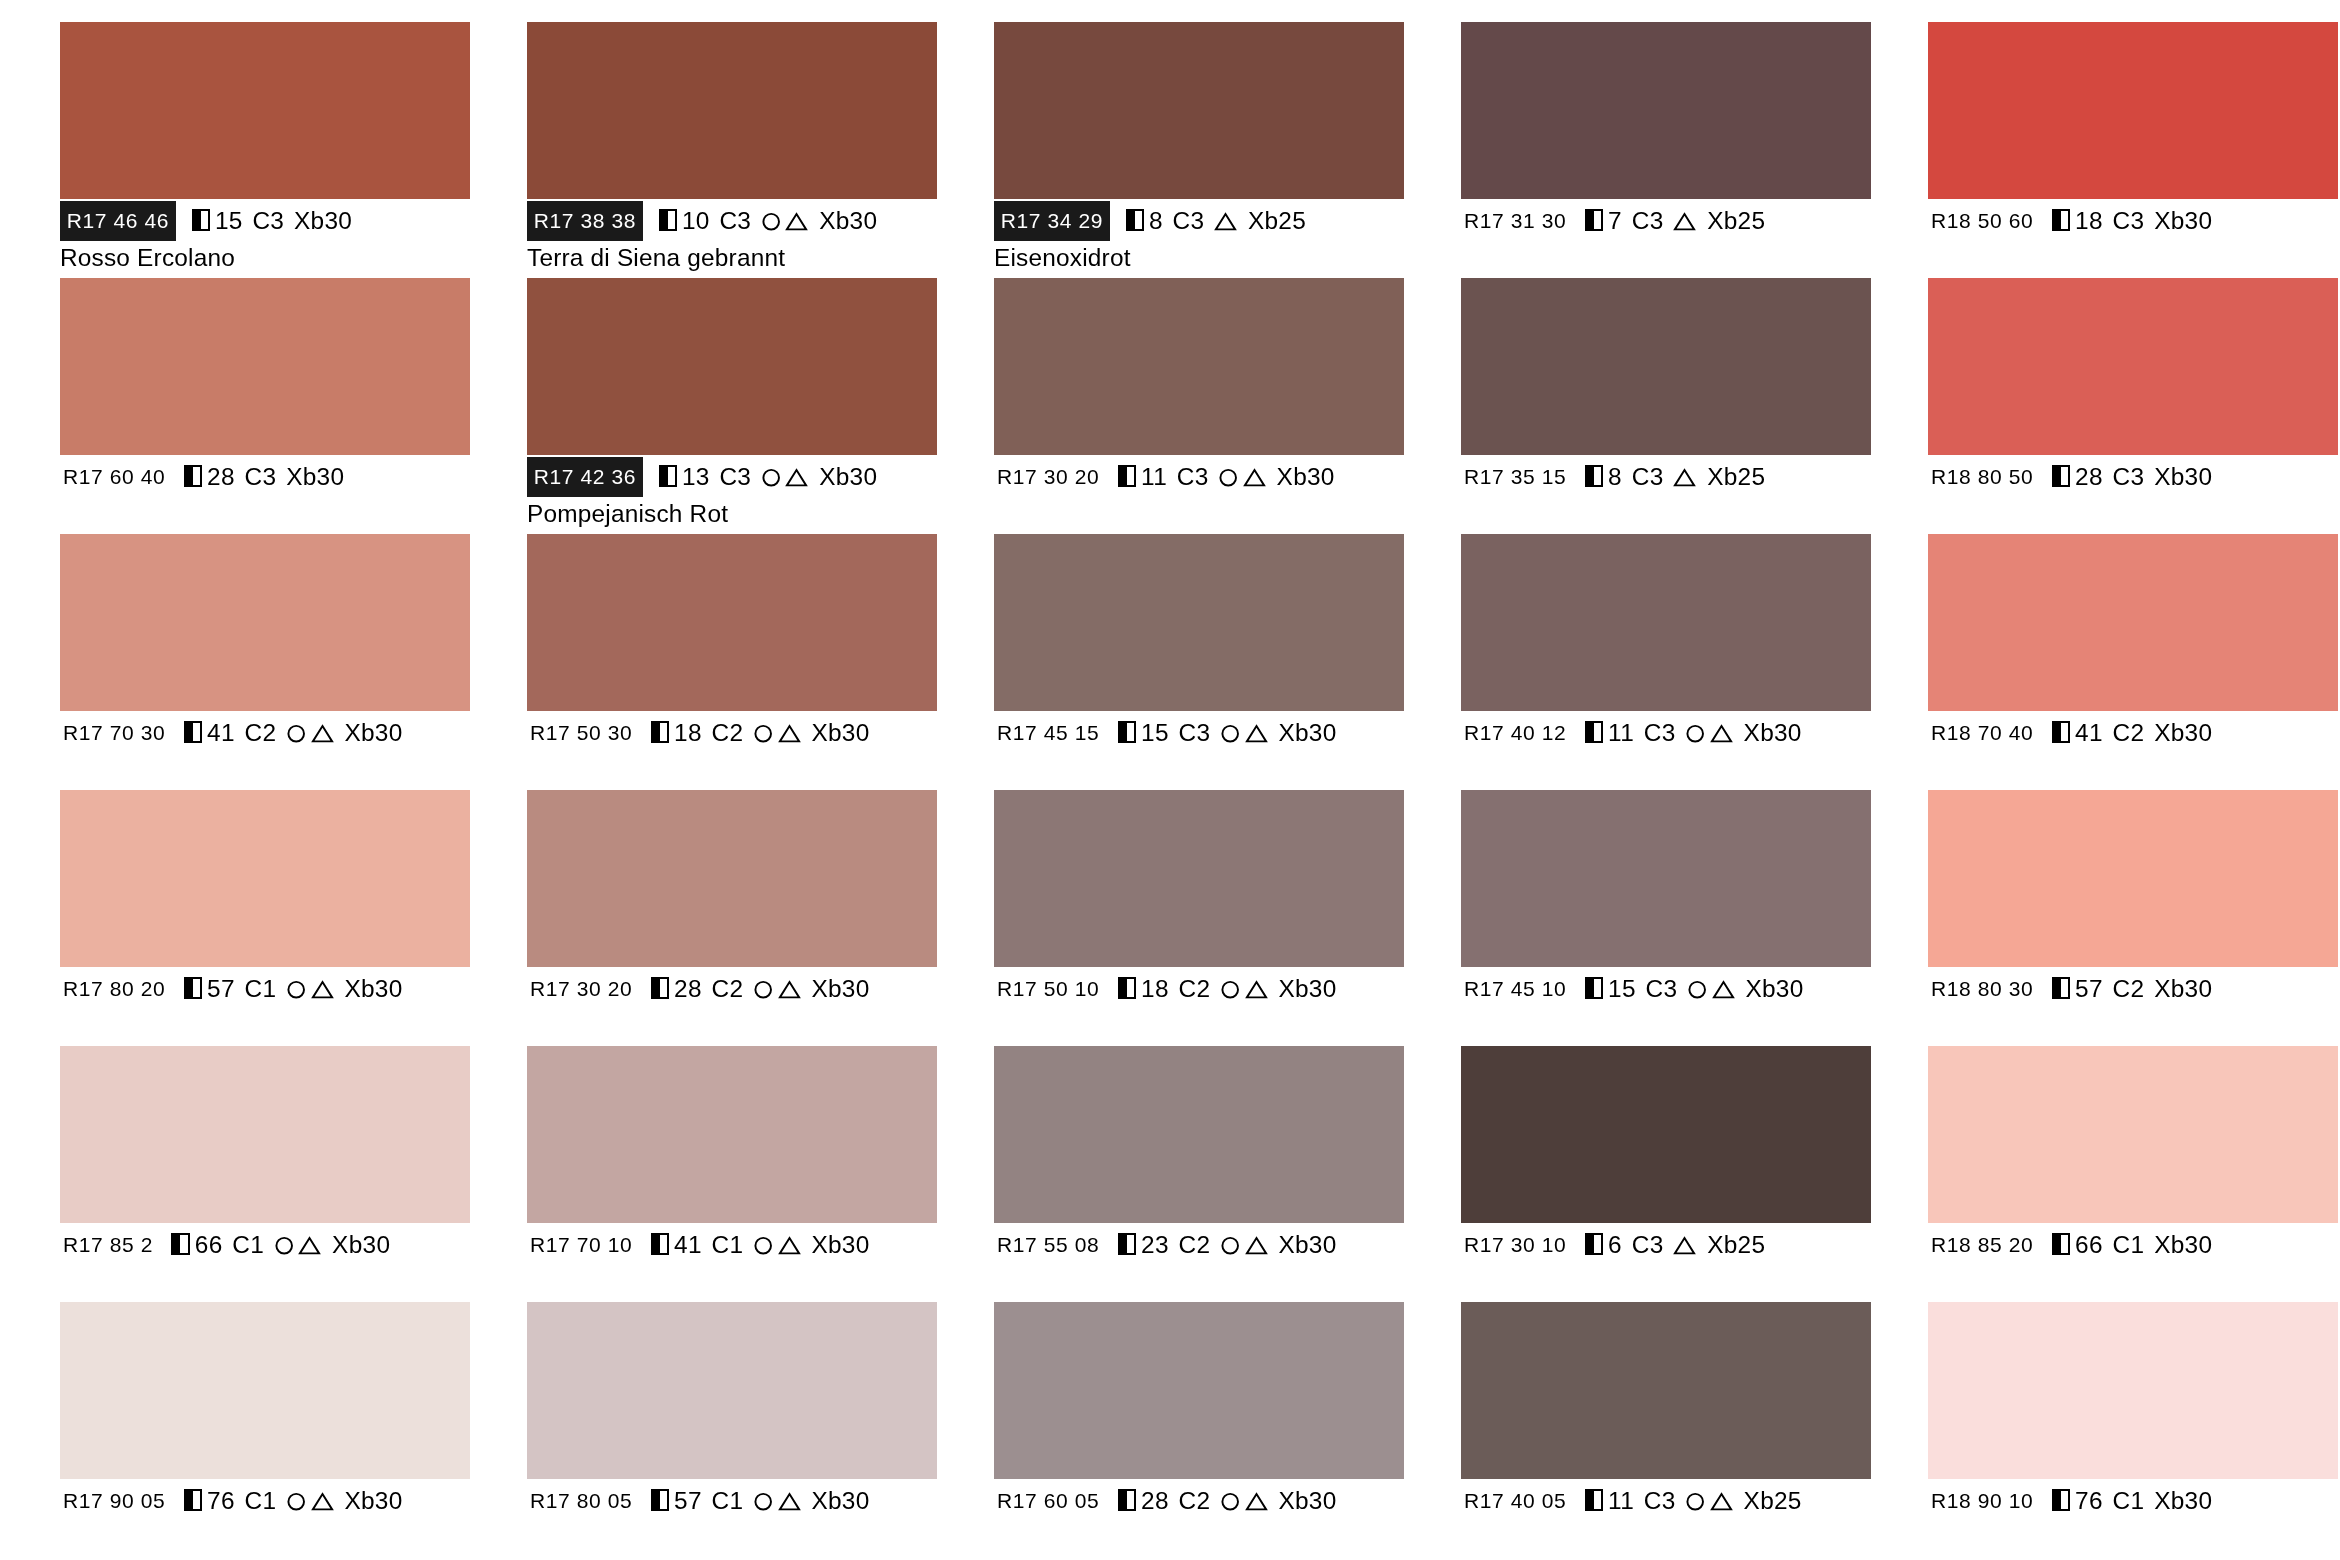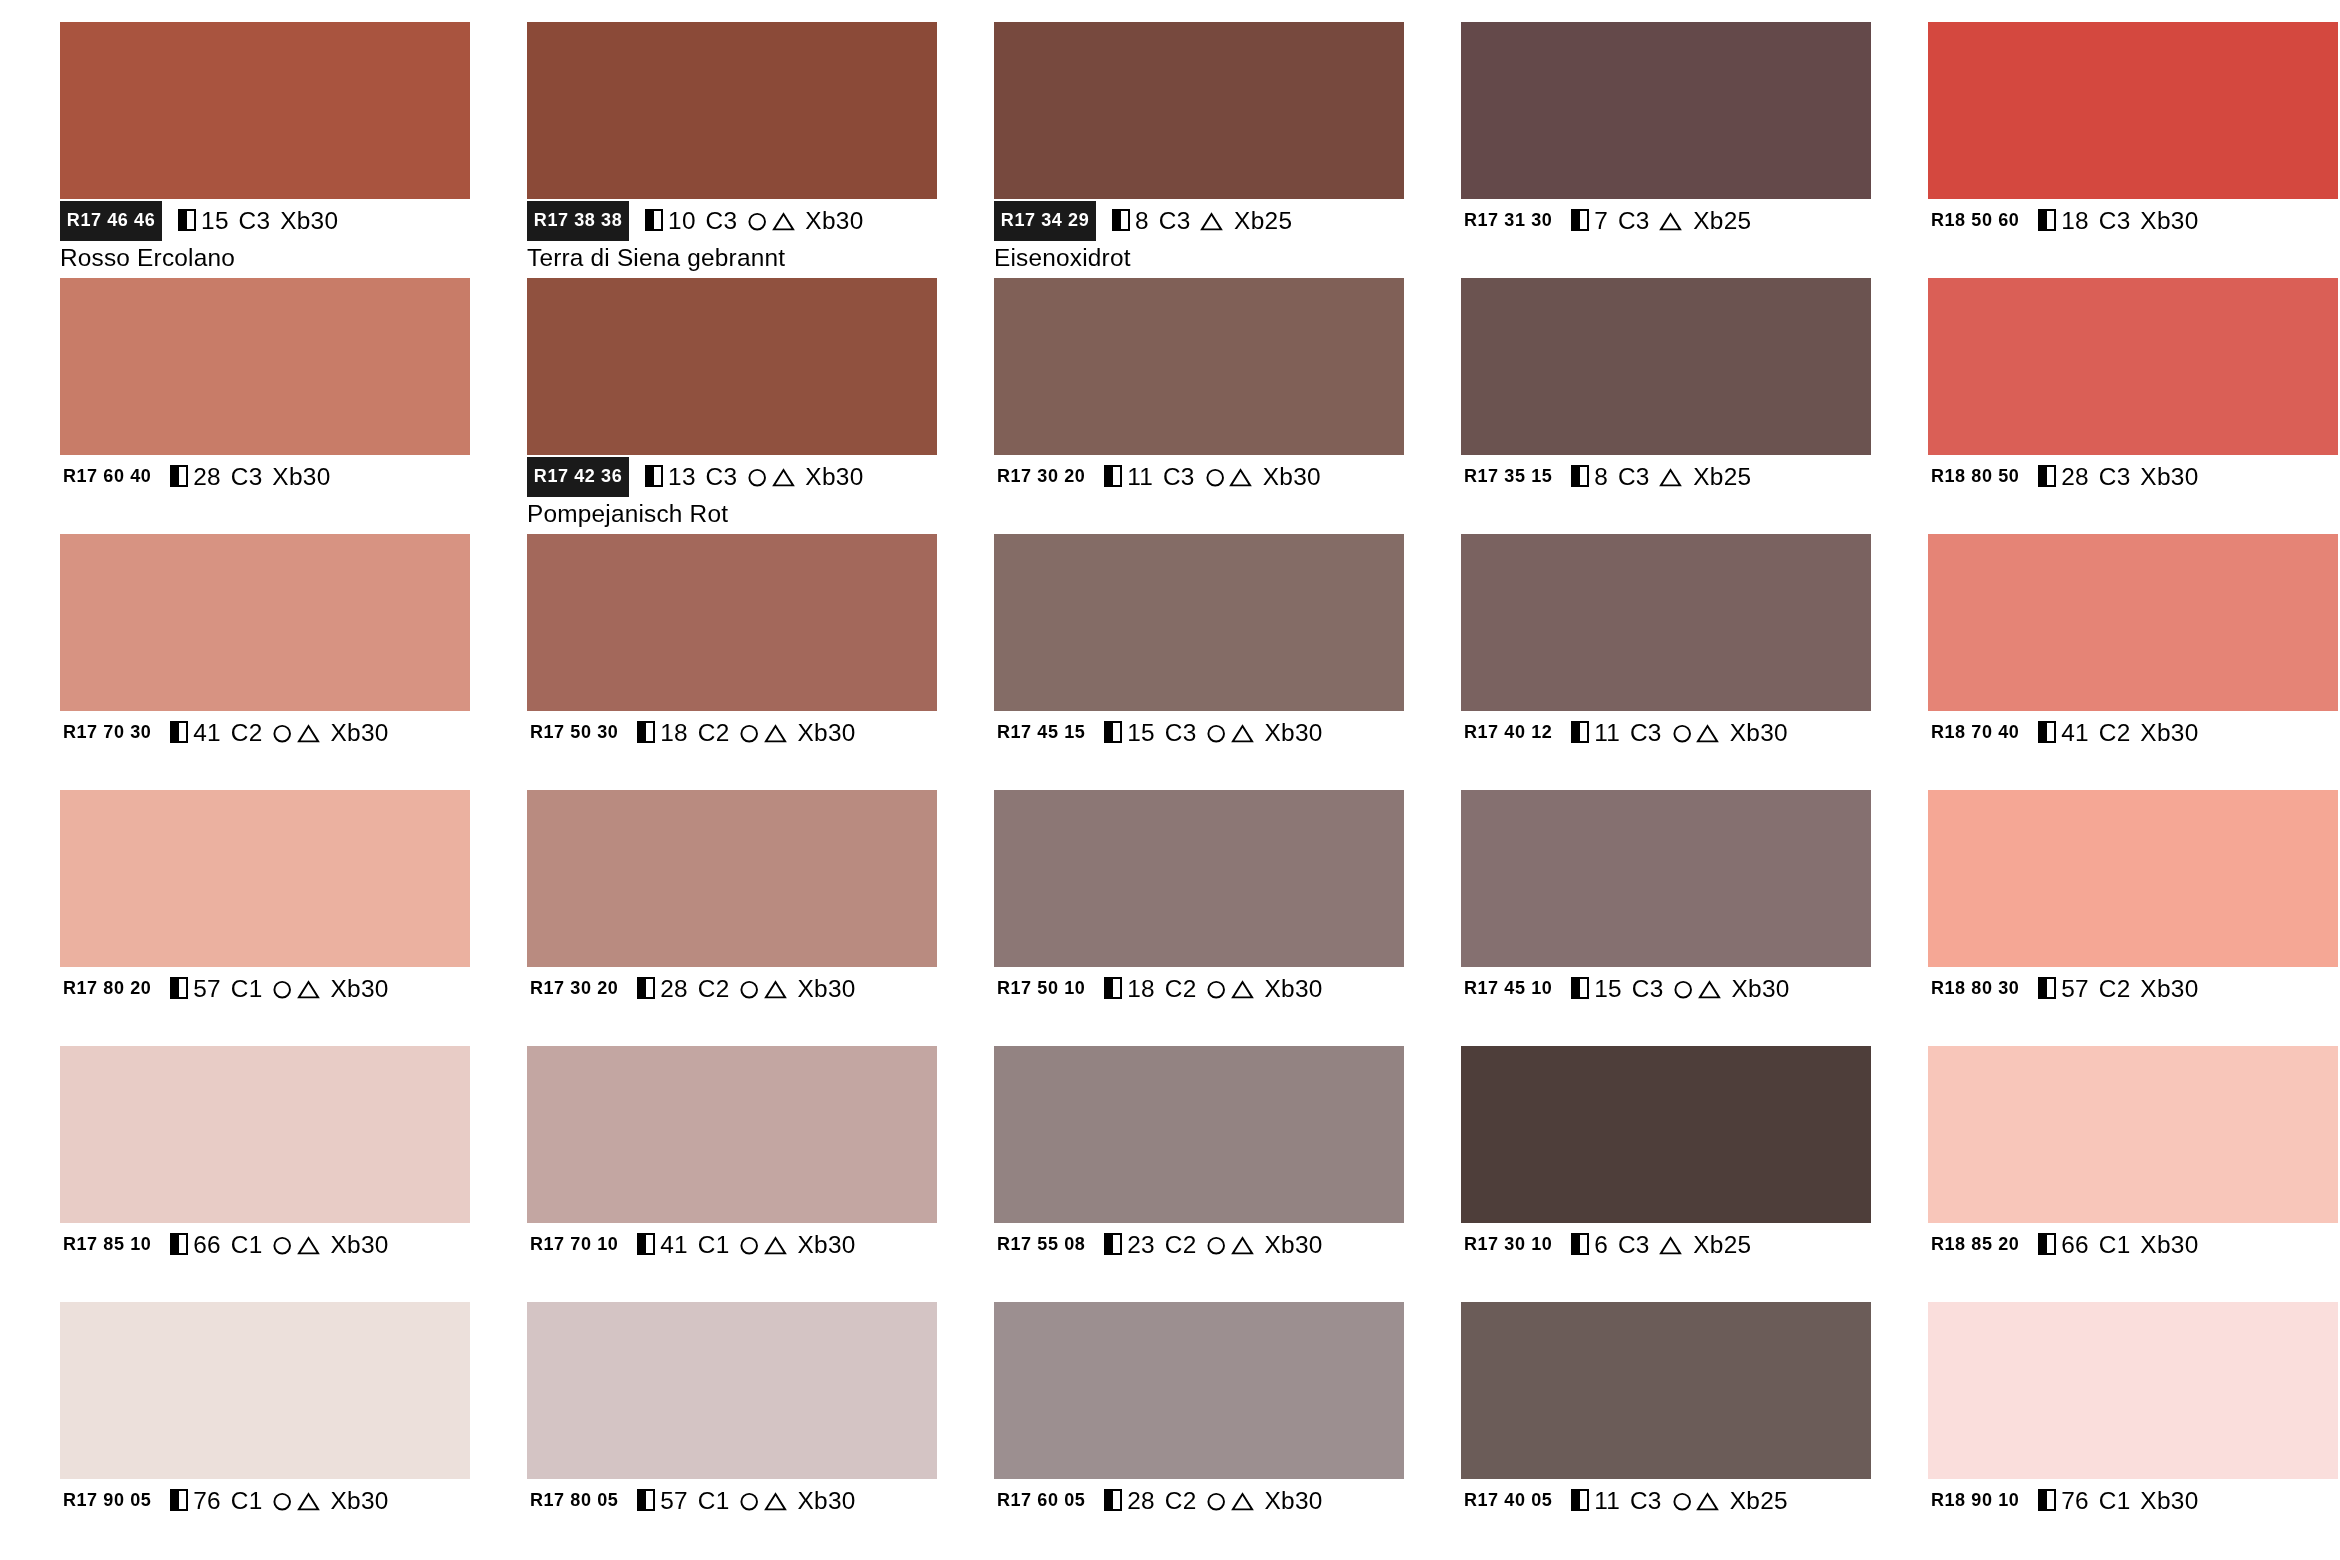--- a/index.html
+++ b/index.html
@@ -42,22 +42,22 @@
     box-sizing:border-box;
     white-space:nowrap;
   }
   .line1{
     display:flex;
     align-items:center;
     height:33px;
     line-height:33px;
   }
   .code{
-    font-weight:bold;
-    font-size:18px;
+    font-weight:normal;
+    font-size:21px;
     letter-spacing:0.6px;
     color:#000;
     padding:2px 2.9px 2.9px 2.9px;
     display:inline-block;
     text-align:center;
   }
   .code.hl{
     background:#1a1a1a;
     color:#ffffff;
     padding:2.9px 6.8px 3.9px 6.8px;
@@ -509,21 +509,21 @@
               <span class="txt" style="margin-left: 9.8px;">C2</span>
               <span class="txt" style="margin-left: 9.8px;">Xb30</span>
             </span>
           </div>
         </div>
       </div>
       <div class="cell">
         <div class="swatch" style="background: rgb(232, 204, 198);"></div>
         <div class="meta">
           <div class="line1">
-            <span class="code">R17 85 10</span>
+            <span class="code">R17 85 2</span>
             <span class="attrs">
               <span class="opacity-icon"></span>
               <span class="txt">66</span>
               <span class="txt" style="margin-left: 9.8px;">C1</span>
               <span class="sym">
                 <svg width="22.4" height="22.4" viewBox="0 0 23 23">
                   <circle cx="11.5" cy="12" r="8" fill="none" stroke="#000" stroke-width="2"></circle>
                 </svg>
               </span>
               <span class="sym" style="margin-left: 2px;">

